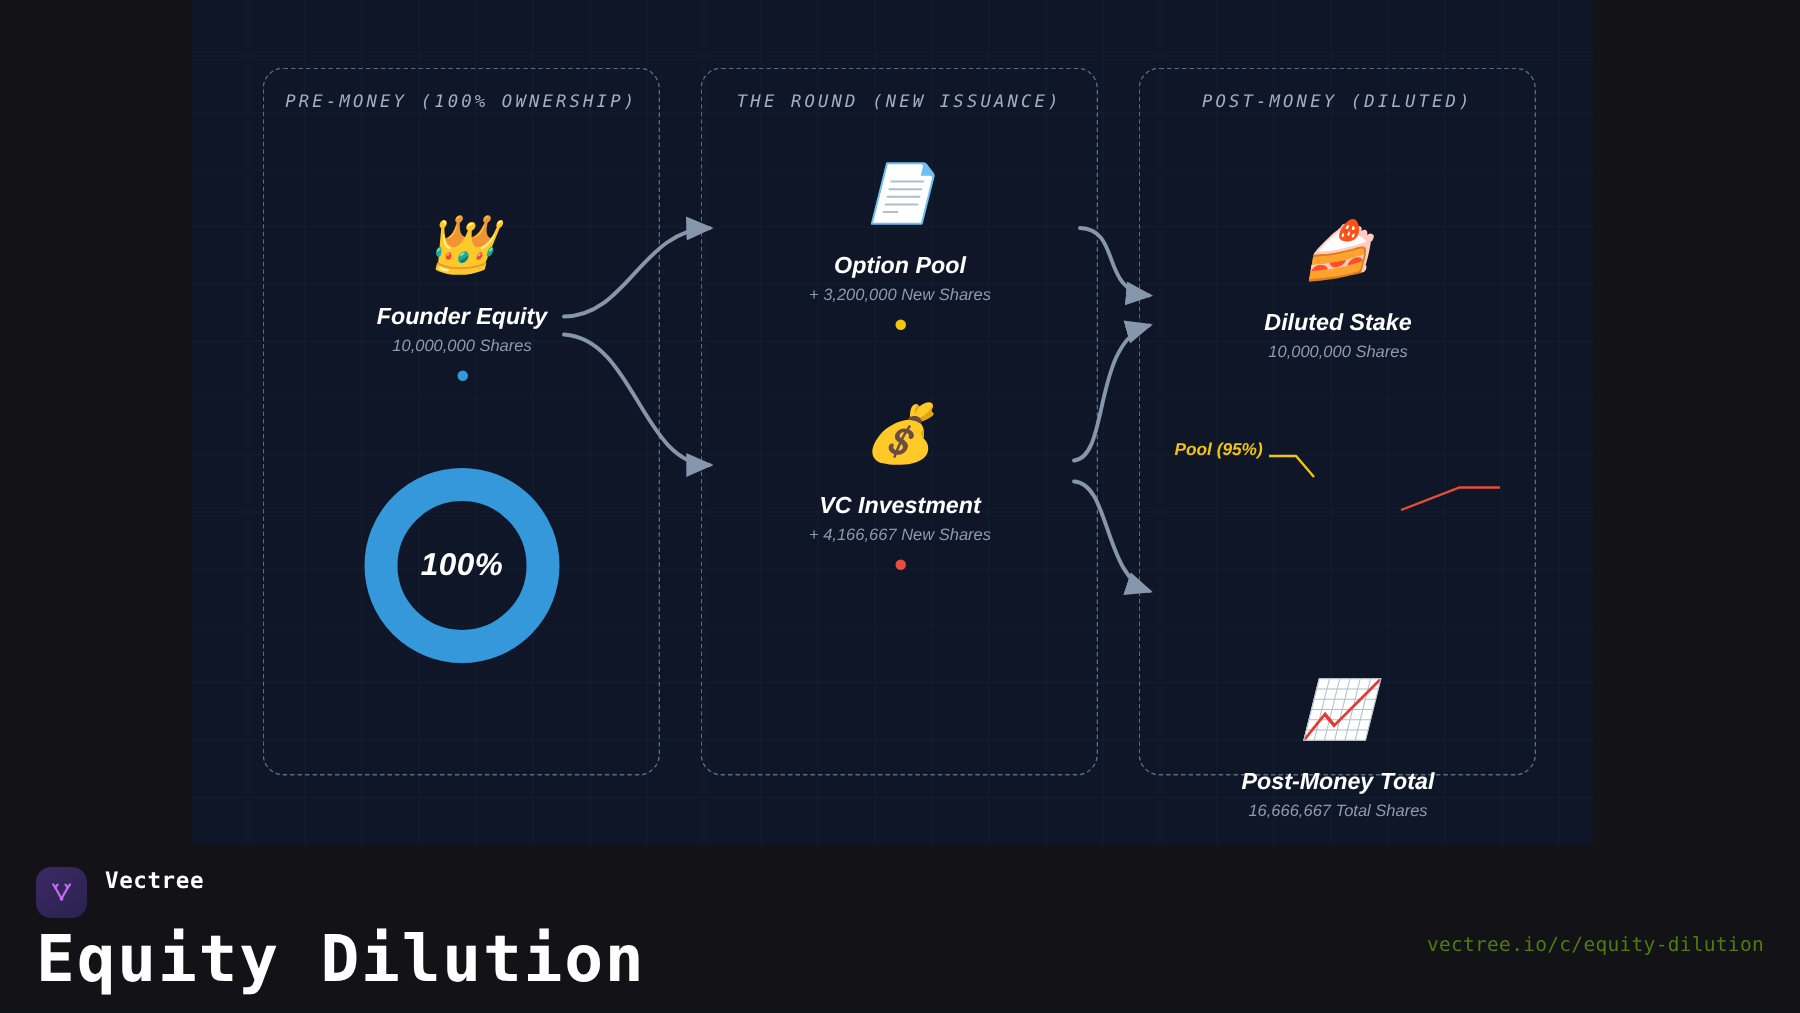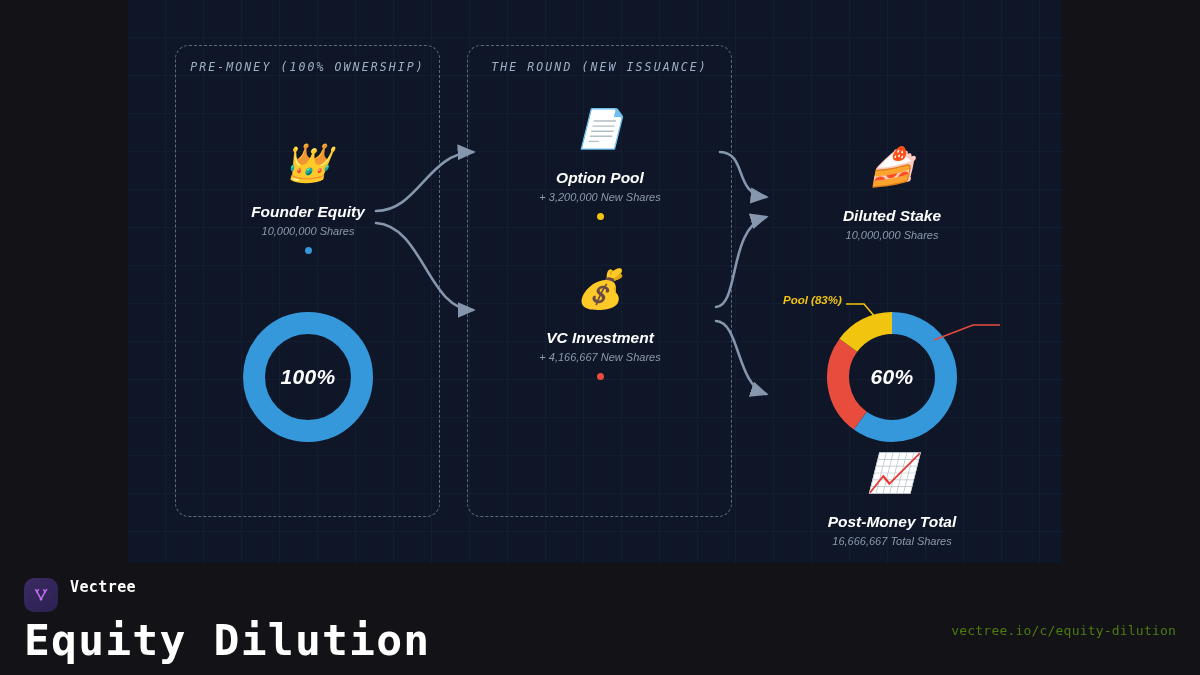--- a/index.html
+++ b/index.html
@@ -136,20 +136,23 @@
 <body>
 
 <div id="canvas">
 
   <div class="panel" id="panel-pre">
     <div class="panel-title">PRE-MONEY (100% OWNERSHIP)</div>
   </div>
   <div class="panel" id="panel-round">
     <div class="panel-title">THE ROUND (NEW ISSUANCE)</div>
   </div>
+  <div class="panel" id="panel-post">
+    <div class="panel-title">POST-MONEY (DILUTED)</div>
+  </div>
 
   <svg id="edges" viewBox="0 0 943 563">
     <defs>
       <marker id="arrow" viewBox="0 0 10 10" refX="8.5" refY="5" markerWidth="7" markerHeight="7" orient="auto-start-reverse">
         <path d="M 0 0.6 L 10 5 L 0 9.4 z" fill="#8696ad"></path>
       </marker>
     </defs>
     <g fill="none" stroke="#8696ad" stroke-width="2.6" stroke-linecap="round" marker-end="url(#arrow)">
 
       <path d="M 248 211 C 290 211, 300 153, 345 152"></path>
@@ -199,37 +202,27 @@
 
   <div class="donut-wrap" id="donut-pre">
     <svg width="136" height="136" viewBox="0 0 136 136">
       <g id="donut-pre-slices">
           <circle cx="68" cy="68" r="54" fill="none" stroke="#3498db" stroke-width="22"></circle>
         </g>
     </svg>
     <div class="donut-center">100%</div>
   </div>
 
-  <div class="donut-wrap" id="donut-post">
-    <svg width="136" height="136" viewBox="0 0 136 136">
-      <g id="donut-post-slices">
-          <path d="M 68 14 A 54 54 0 1 1 36.25959637620646 111.68691769624716" fill="none" stroke="#3498db" stroke-width="22"></path>
-          <path d="M 36.25959637620646 111.68691769624716 A 54 54 0 0 1 24.31308230375283 36.25959637620646" fill="none" stroke="#e74c3c" stroke-width="22"></path>
-          <path d="M 24.31308230375283 36.25959637620646 A 54 54 0 0 1 67.99999999999999 14" fill="none" stroke="#f1c40f" stroke-width="22"></path>
-        </g>
-    </svg>
-    <div class="donut-center">60%</div>
-  </div>
 
   <svg id="callouts" style="position:absolute;left:0;top:0;width:943px;height:563px;pointer-events:none;" viewBox="0 0 943 563">
     <path d="M 718 304 L 736 304 L 748 318" fill="none" stroke="#f1c40f" stroke-width="1.6"></path>
     <path d="M 806 340 L 845 325 L 872 325" fill="none" stroke="#e74c3c" stroke-width="1.6"></path>
   </svg>
 
-  <div class="slice-label" id="label-pool">Pool (83%)</div>
+  <div class="slice-label" id="label-pool">Pool (95%)</div>
 
 </div>
 
 <div id="footer">
   <div id="brand-row">
     <div id="brand-logo">
       <svg width="20" height="20" viewBox="0 0 24 24">
         <g stroke="#c06ef0" stroke-width="1.8" fill="none" stroke-linecap="round">
           <path d="M7 8 L12 17 L17 8"></path>
           <path d="M7 8 L5.4 5.6"></path>

